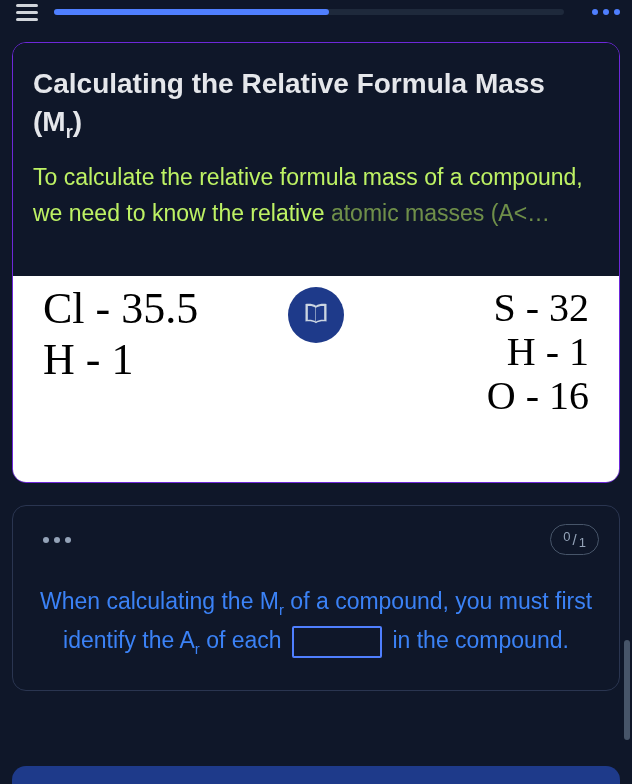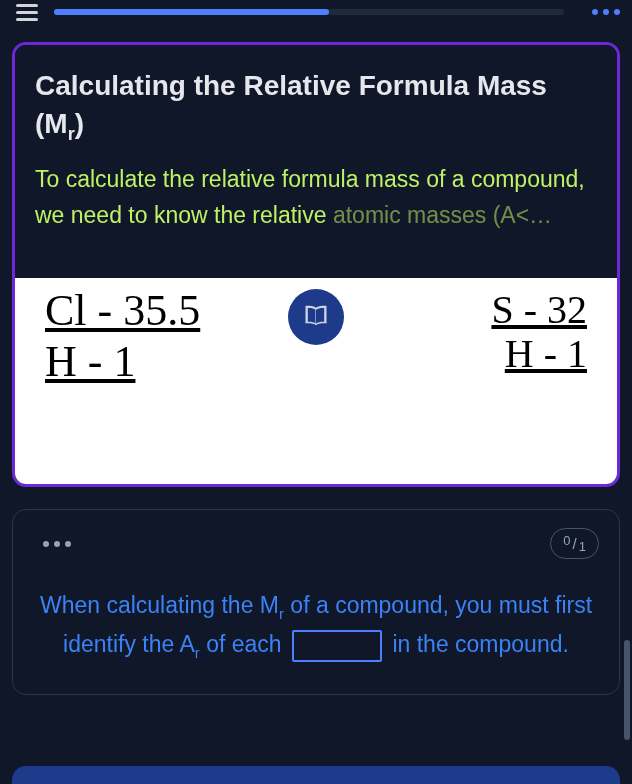--- a/index.html
+++ b/index.html
@@ -58,21 +58,21 @@
       cursor: pointer;
     }
     .dots-top span {
       width: 6px;
       height: 6px;
       background: #4f7fff;
       border-radius: 50%;
     }
     .content-card {
       margin: 18px 12px 0 12px;
-      border: 3px solid #6d28d9;
+      border: 1px solid #6d28d9;
       border-radius: 14px;
       overflow: hidden;
       position: relative;
     }
     .card-top {
       padding: 22px 20px 0 20px;
       background: #0f1729;
       height: 233px;
       overflow: hidden;
     }
@@ -114,21 +114,20 @@
       width: 28px;
       height: 28px;
       fill: #cbd5e1;
     }
     .white-panel {
       background: #ffffff;
       height: 206px;
       display: flex;
       padding: 8px 30px 20px 30px;
       justify-content: space-between;
-      text-decoration: underline;
     }
     .mass-col {
       color: #000;
       font-size: 44px;
       line-height: 1.15;
       font-family: Georgia, 'Times New Roman', serif;
     }
     .mass-col.right {
       font-size: 40px;
       line-height: 1.1;
@@ -256,20 +255,21 @@
   </div>
 
   <div class="white-panel">
     <div class="mass-col">
       <div>Cl - 35.5</div>
       <div>H - 1</div>
     </div>
     <div class="mass-col right">
       <div>S - 32</div>
       <div>H - 1</div>
+      <div>O - 16</div>
     </div>
   </div>
 </div>
 
 <div class="question-card">
   <div class="q-header">
     <div class="q-dots">
       <span></span>
         <span></span>
         <span></span>

